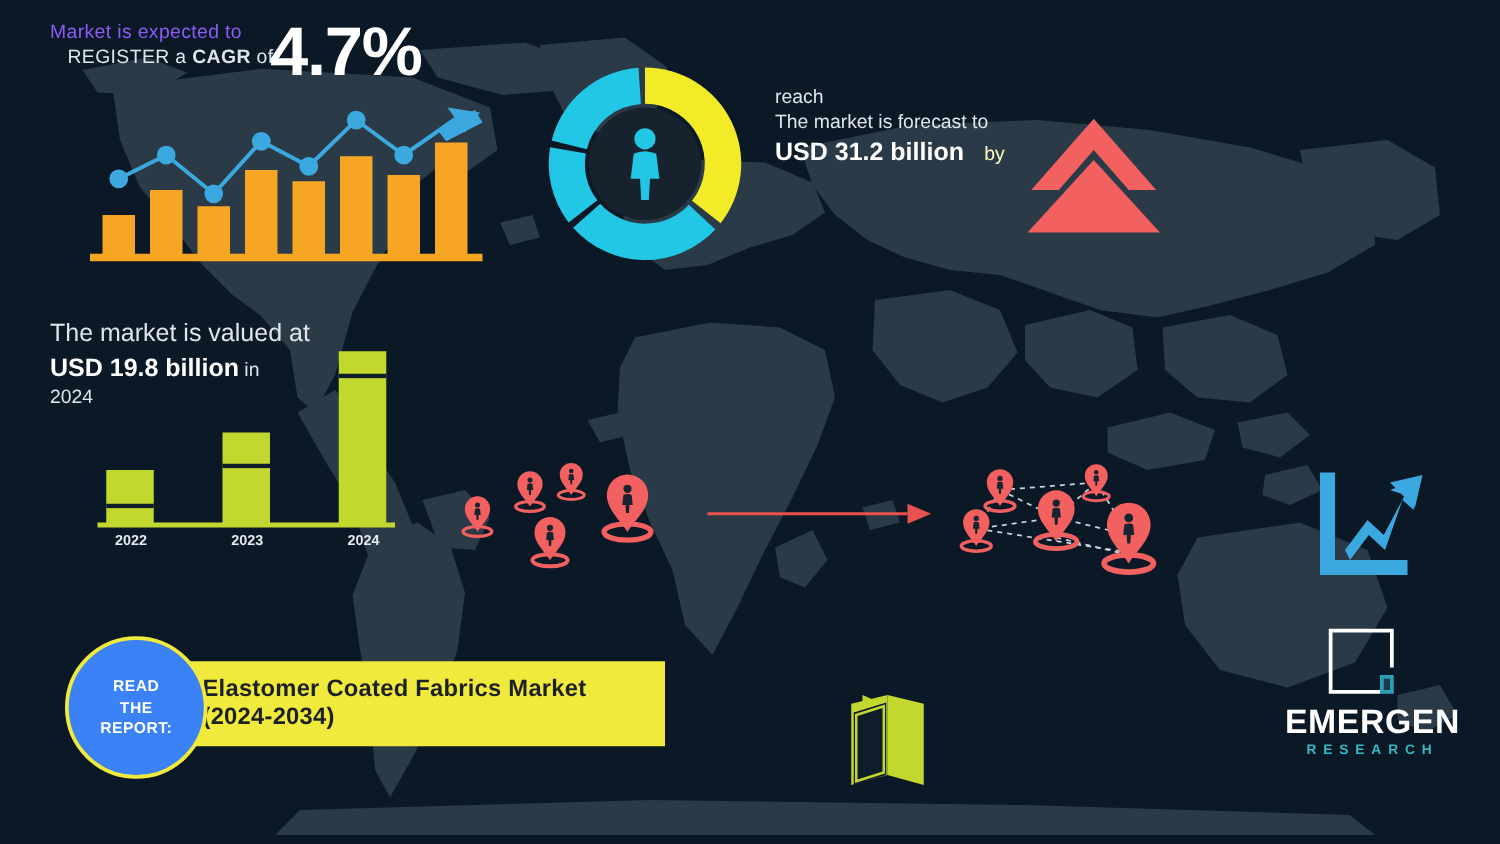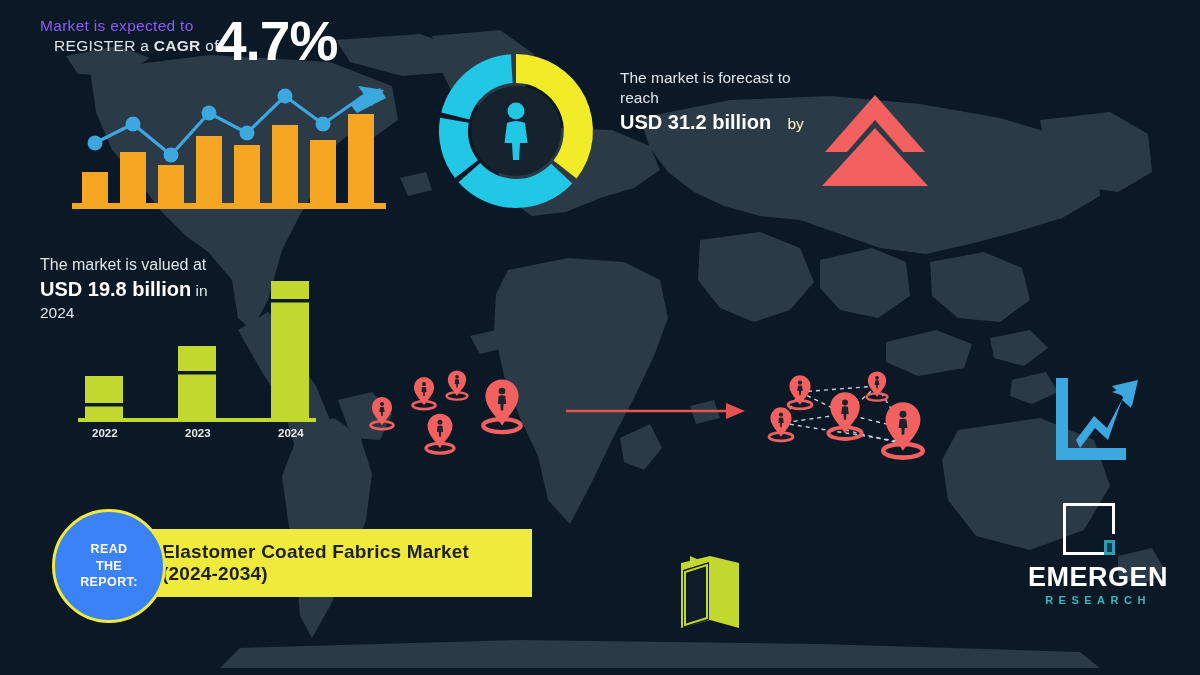--- a/index.html
+++ b/index.html
@@ -24,21 +24,21 @@
   #forecast-block .l1{font-size:15.5px;color:#dfe5ea;}
   #forecast-block .l2{font-size:20px;font-weight:700;color:#ffffff;margin-top:2px;}
   #forecast-block .l2 .small{font-size:15.5px;font-weight:400;color:#fef9c3;padding-left:12px;}
   #forecast-block .l3{font-size:15.5px;color:#dfe5ea;}
 
   #fragmented-block{left:500px;top:220px;width:630px;font-size:14.5px;
                     letter-spacing:.25px;color:#e9edf1;line-height:1.55;}
   #fragmented-block .hi{color:#f2ec28;font-weight:700;}
 
   #valued-block{left:40px;top:255px;width:260px;}
-  #valued-block .l1{font-size:16px;color:#dfe5ea;}
+  #valued-block .l1{font-size:20px;color:#dfe5ea;}
   #valued-block .l2{font-size:20px;font-weight:700;color:#ffffff;margin-top:2px;}
   #valued-block .l2 .small{font-size:15.5px;font-weight:400;color:#dfe5ea;text-align:right;}
   #valued-block .l3{font-size:15.5px;color:#dfe5ea;}
 
   #reports-block{left:588px;top:512px;width:260px;font-size:17.5px;color:#eef2f5;
                  line-height:1.42;}
 
   
   #read-report{position:absolute;left:52px;top:524px;width:480px;height:78px;}
   #report-bar{position:absolute;left:68px;top:5px;width:412px;height:68px;
@@ -160,22 +160,22 @@
       <path d="M-74.7,-18.6 A77,77 0 0,1 -5.2,-76.8 L-3.3,-47.9 A48,48 0 0,0 -46.6,-11.6 Z" fill="#22c7e6"></path>
       <circle cx="0" cy="0" r="45" fill="#16222e"></circle>
       <g fill="#22c7e6">
         <circle cx="0" cy="-20" r="8.5"></circle>
         <path d="M-9,-8 q9,-4 18,0 l2.5,20 h-7.5 l-1,17 h-6 l-1,-17 h-7.5 Z"></path>
       </g>
     </g>
   </svg>
 
   <div class="txt" id="forecast-block">
+    <div class="l1">reach</div>
     <div class="l1">The market is forecast to</div>
-    <div class="l1">reach</div>
     <div class="l2"><span>USD 31.2 billion</span><span class="small"> by</span></div>
   </div>
 
   <svg class="layer" viewBox="0 0 1200 675" style="pointer-events:none;">
     <path d="M875,95 L925,152 L903,152 L875,120 L847,152 L825,152 Z" fill="#f2605f"></path>
     <path d="M875,128 L928,186 L822,186 Z" fill="#f2605f"></path>
   </svg>
 
   <div id="fragmented-block"><span>The market is </span><span class="hi">FRAGMENTED</span><span> with many players accounting for majority market revenue. nan</span></div>
 

